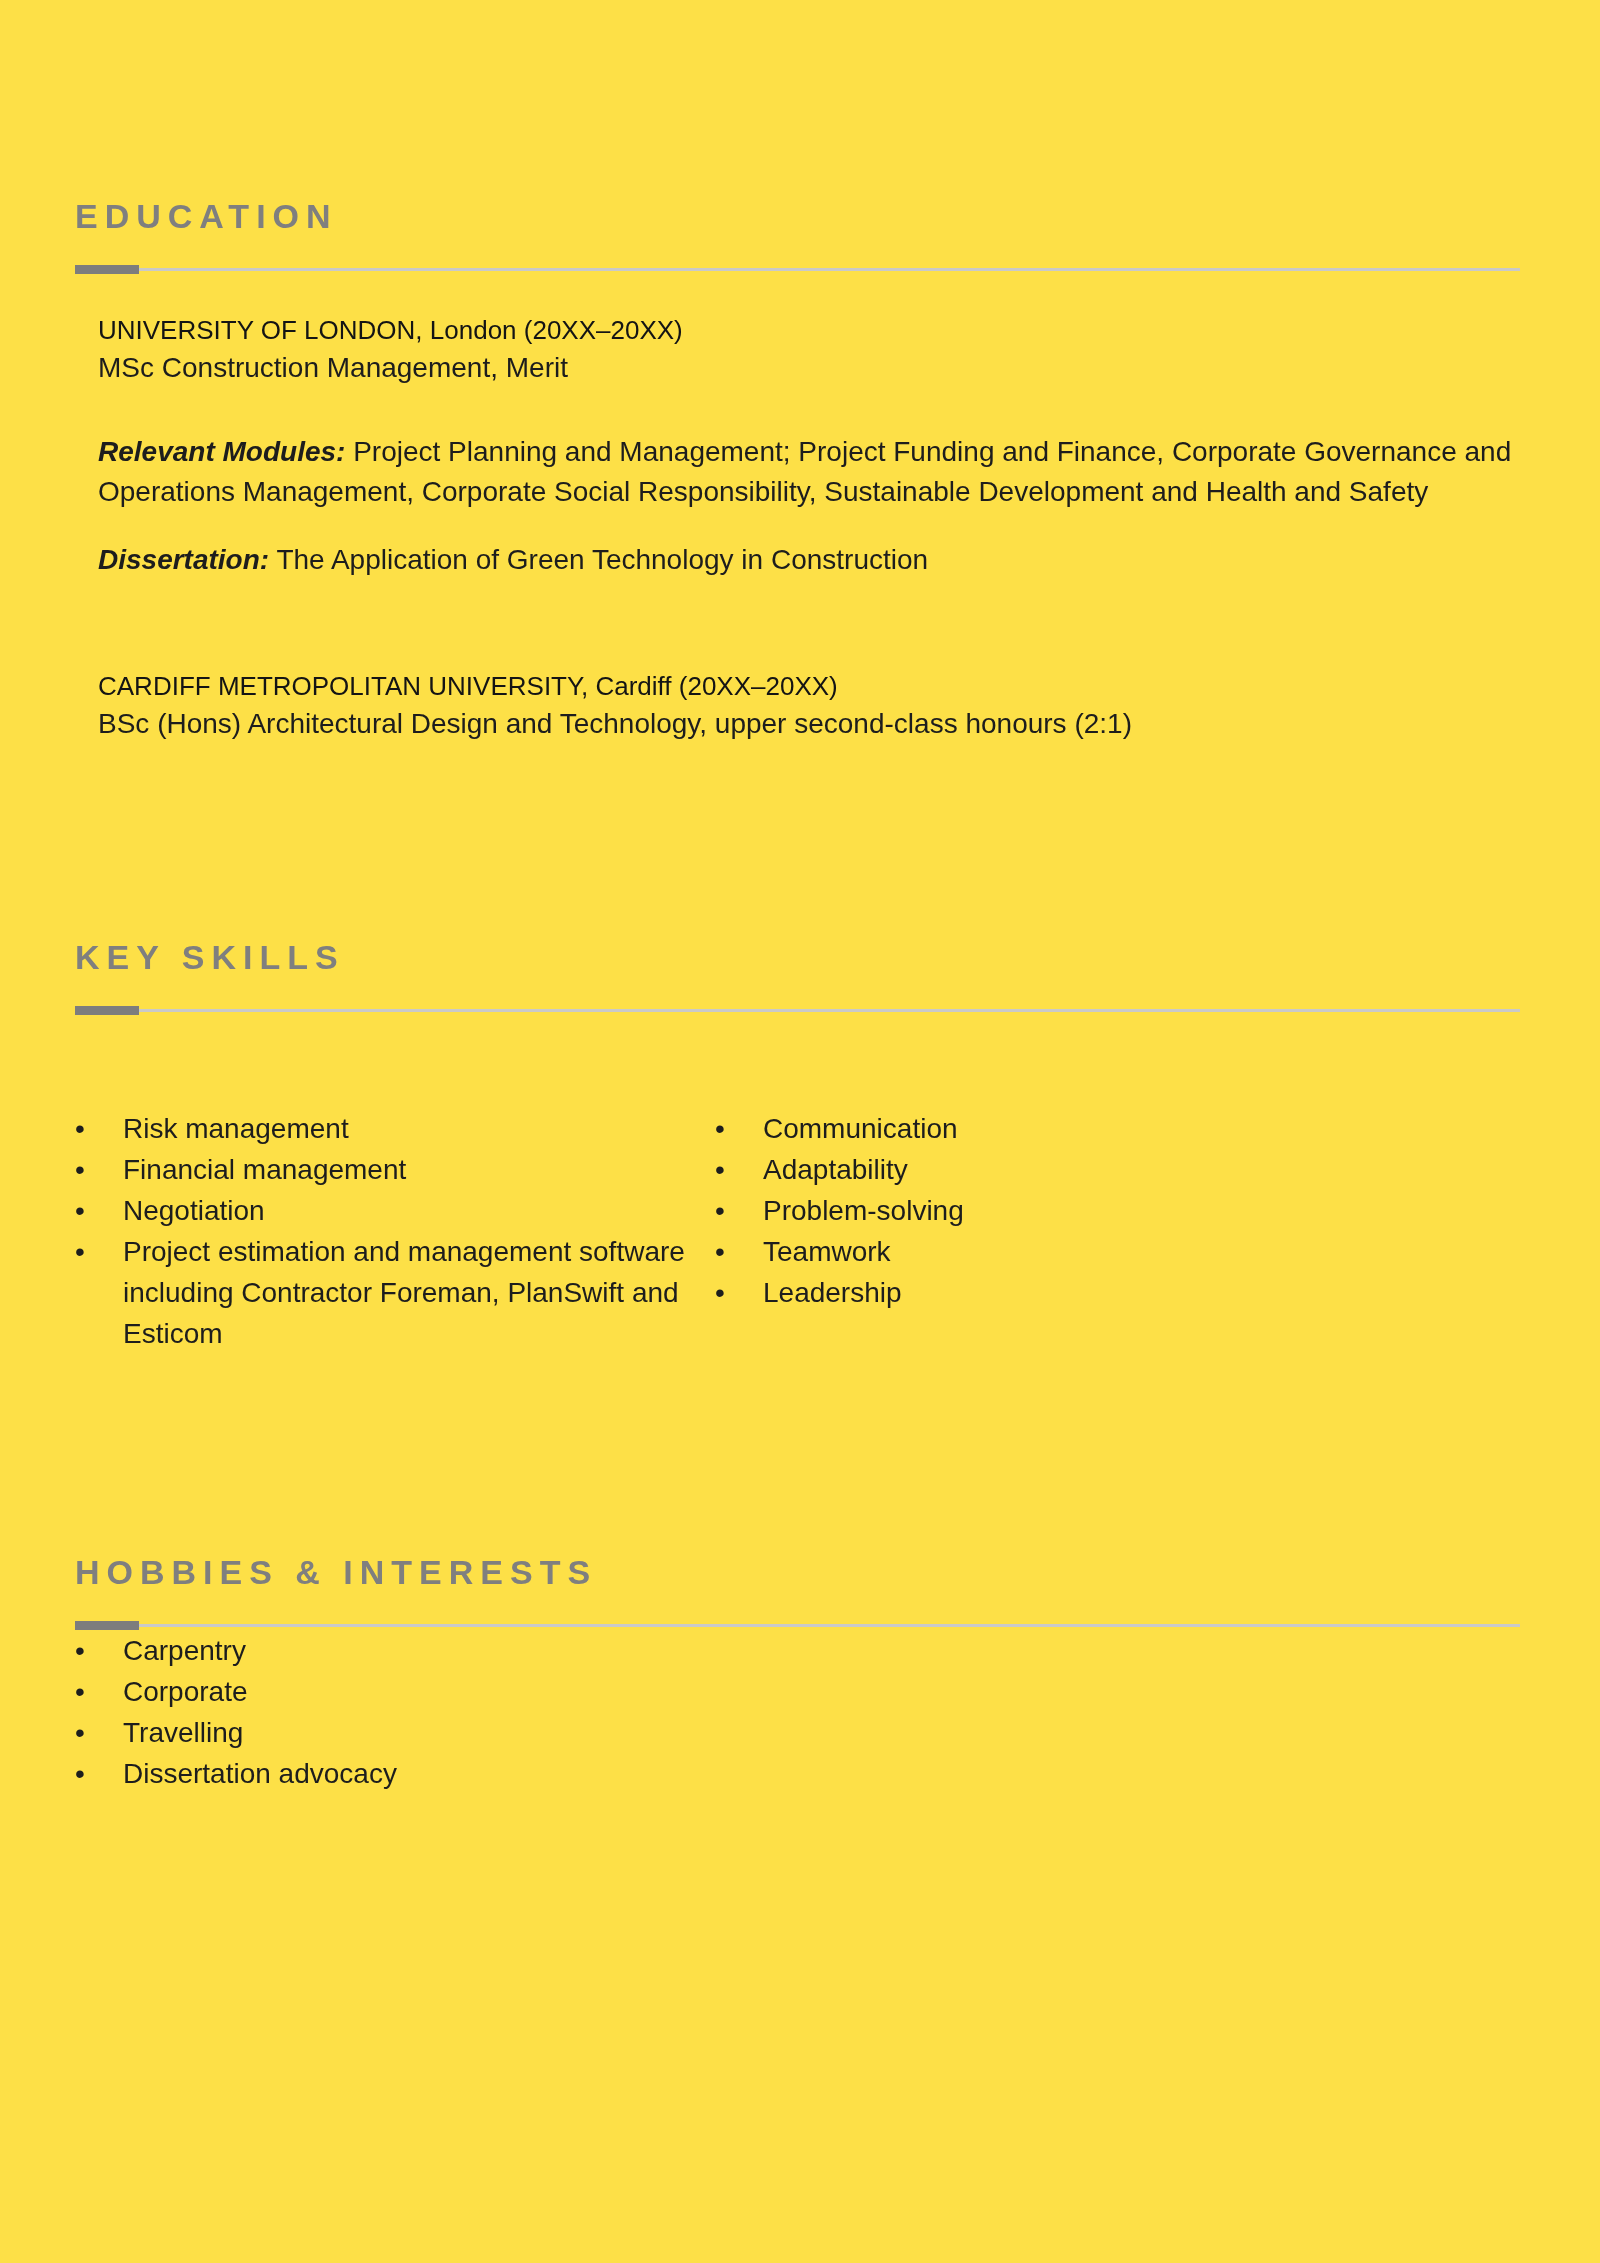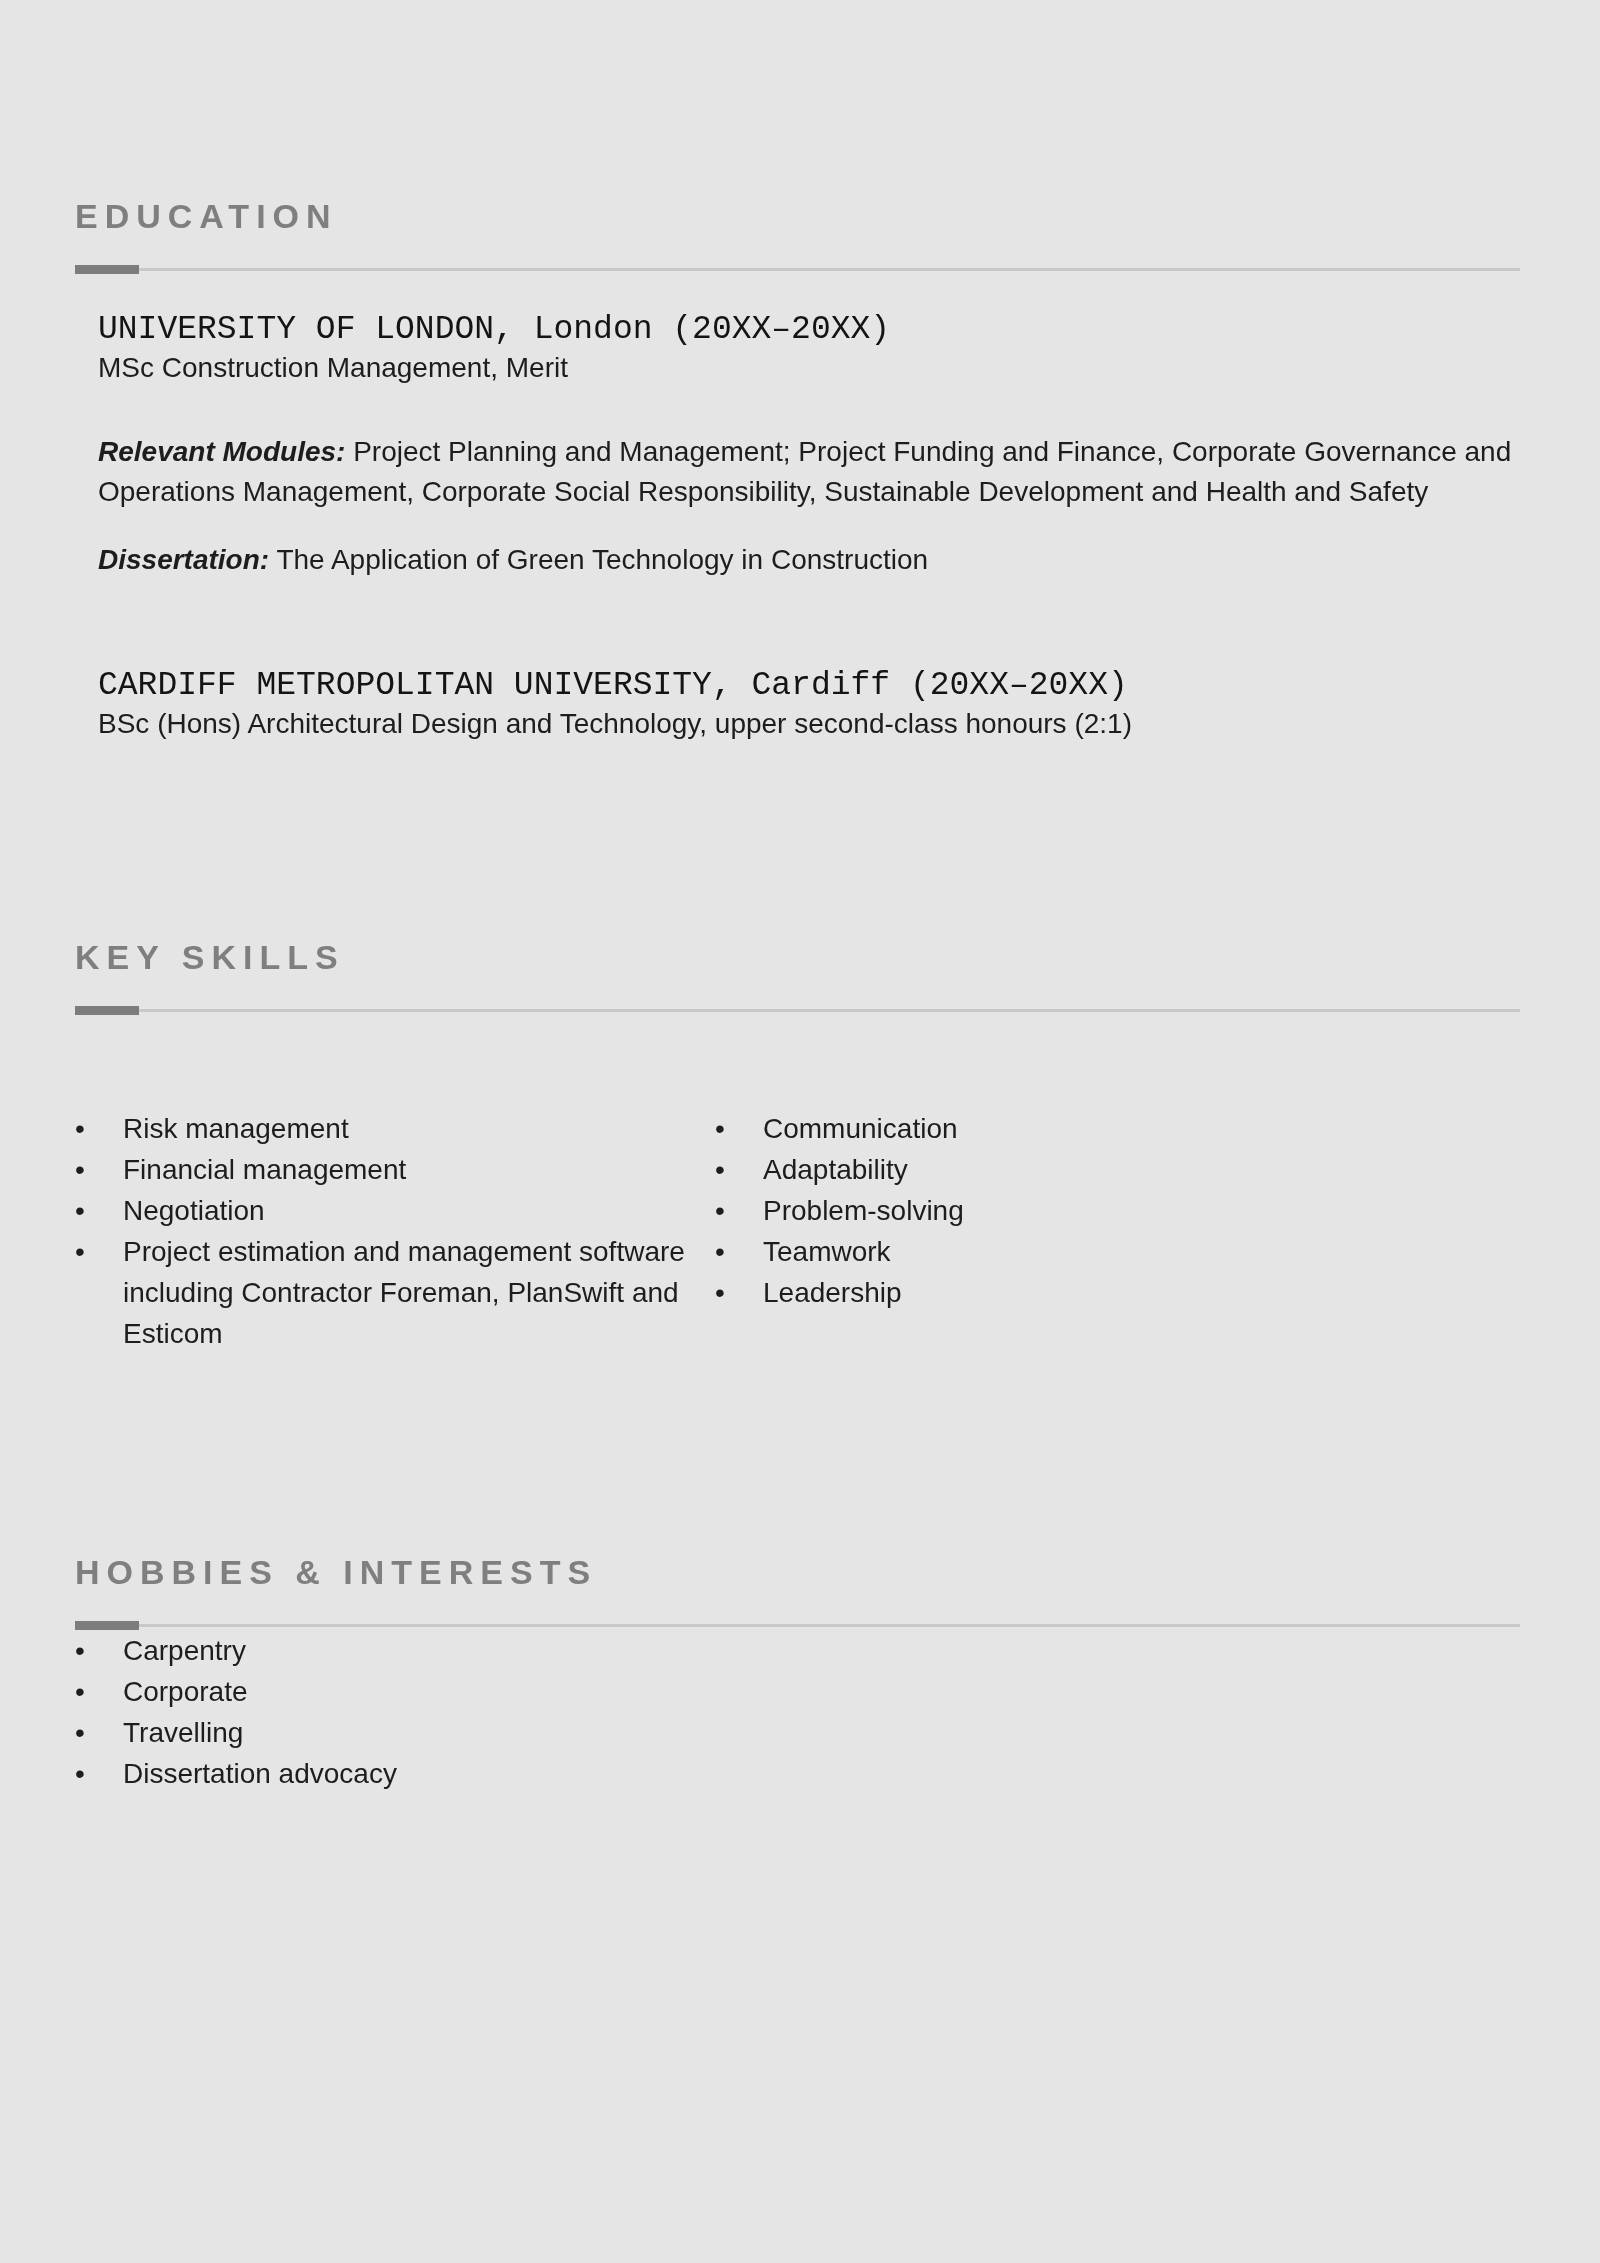--- a/index.html
+++ b/index.html
@@ -4,21 +4,21 @@
 <style>
   html, body {
     margin: 0;
     padding: 0;
     background: #ffffff;
   }
   .page {
     position: relative;
     width: 1600px;
     height: 2263px;
-    background: #e5e5e5;
+    background: #fde047;
     overflow: hidden;
     font-family: "Liberation Sans", sans-serif;
     color: #1d1d1d;
   }
   .content {
     margin-left: 75px;
     margin-right: 80px; 
   }
   .section-title {
     margin: 0;
@@ -55,22 +55,22 @@
 
   
   .edu-entry {
     margin-left: 23px;
     line-height: 38px;
     font-size: 28px;
   }
   .edu-entry-1 { margin-top: 37px; }
   .edu-entry-2 { margin-top: 87px; }
   .edu-institution {
-    font-family: Liberation Mono, monospace;
-    font-size: 33px;
+    font-family: Liberation Sans, sans-serif;
+    font-size: 26px;
     color: #141414;
   }
   .edu-degree {
     font-family: "Liberation Sans", sans-serif;
     font-size: 28px;
   }
   .edu-para {
     margin-left: 23px;
     width: 1422px;
     font-size: 28px;

